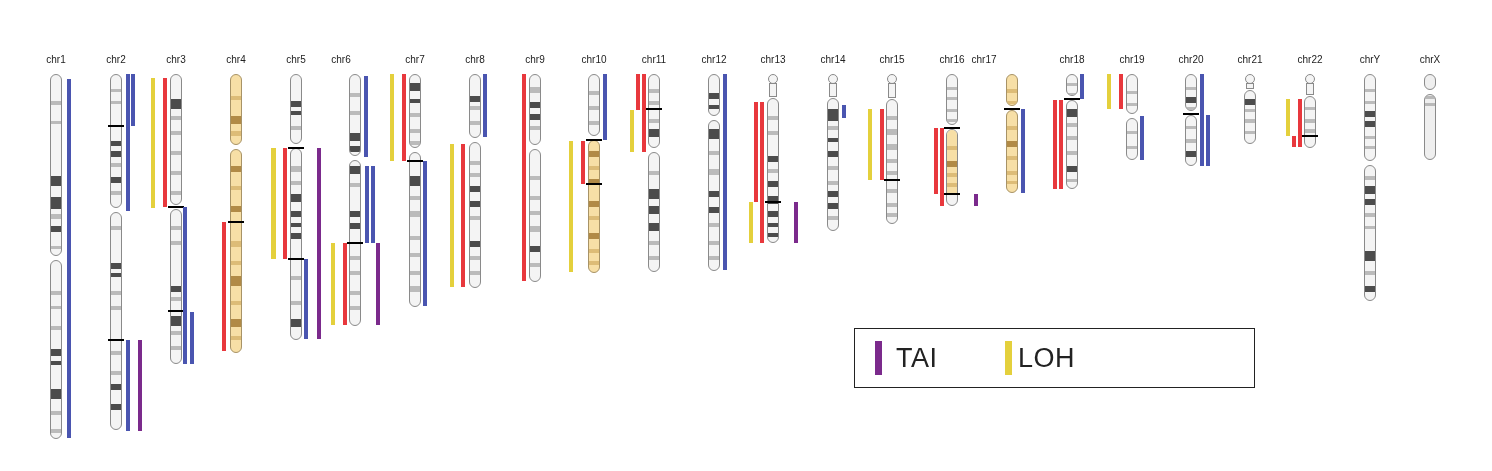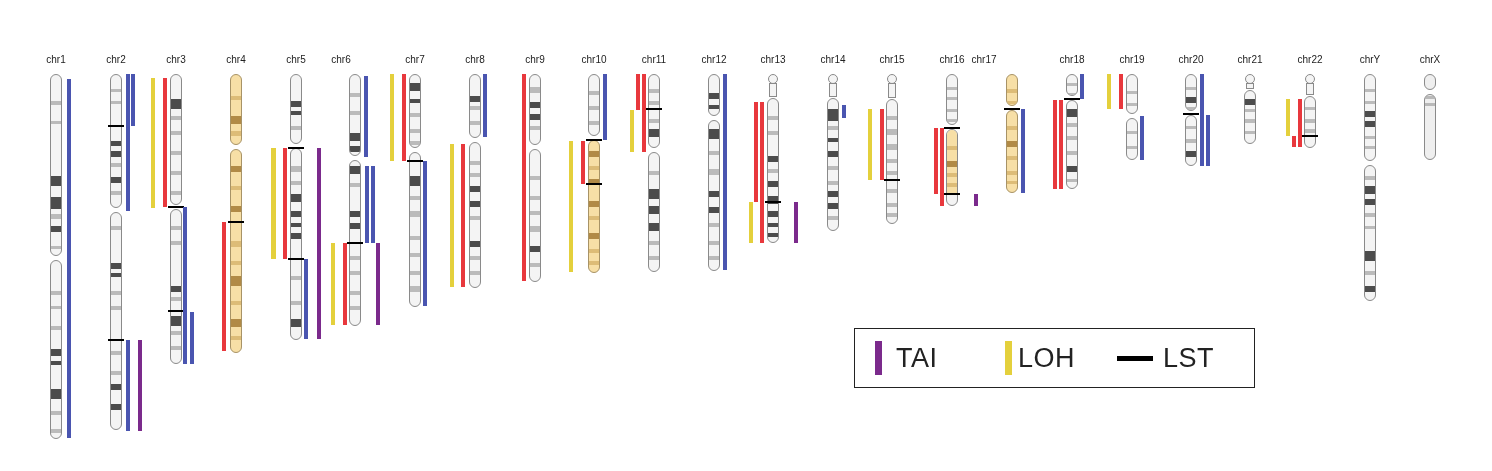--- a/index.html
+++ b/index.html
@@ -498,17 +498,13 @@
 
 <div id="legend">
   <div class="leg-item" style="left:150px">
     <span class="leg-swatch-v" style="background:#e4d03c;margin-right:6px"></span>
     <span class="leg-text">LOH</span>
   </div>
   <div class="leg-item" style="left:20px">
     <span class="leg-swatch-v" style="background:#7b2a8c"></span>
     <span class="leg-text">TAI</span>
   </div>
-  <div class="leg-item" style="left:262px">
-    <span class="leg-swatch-h"></span>
-    <span class="leg-text">LST</span>
-  </div>
 </div>
 
 </body></html>

